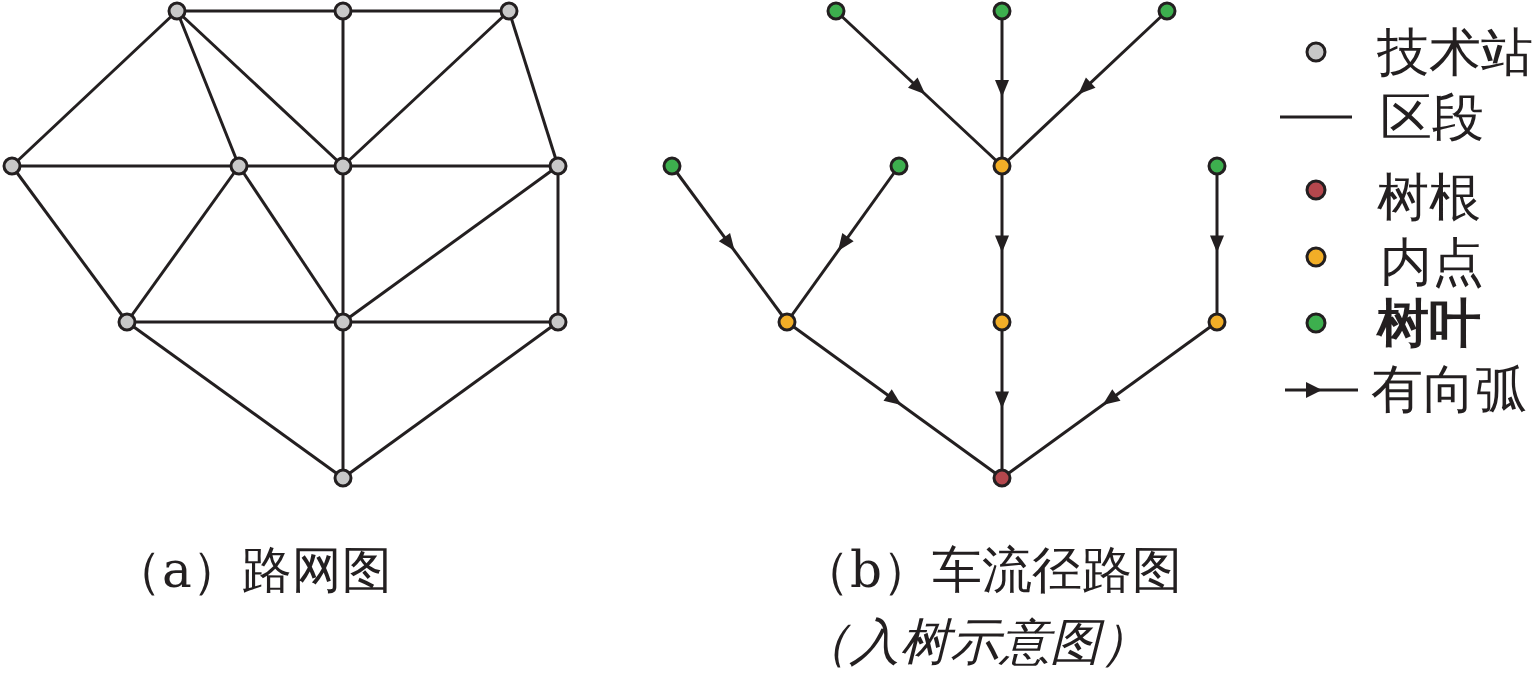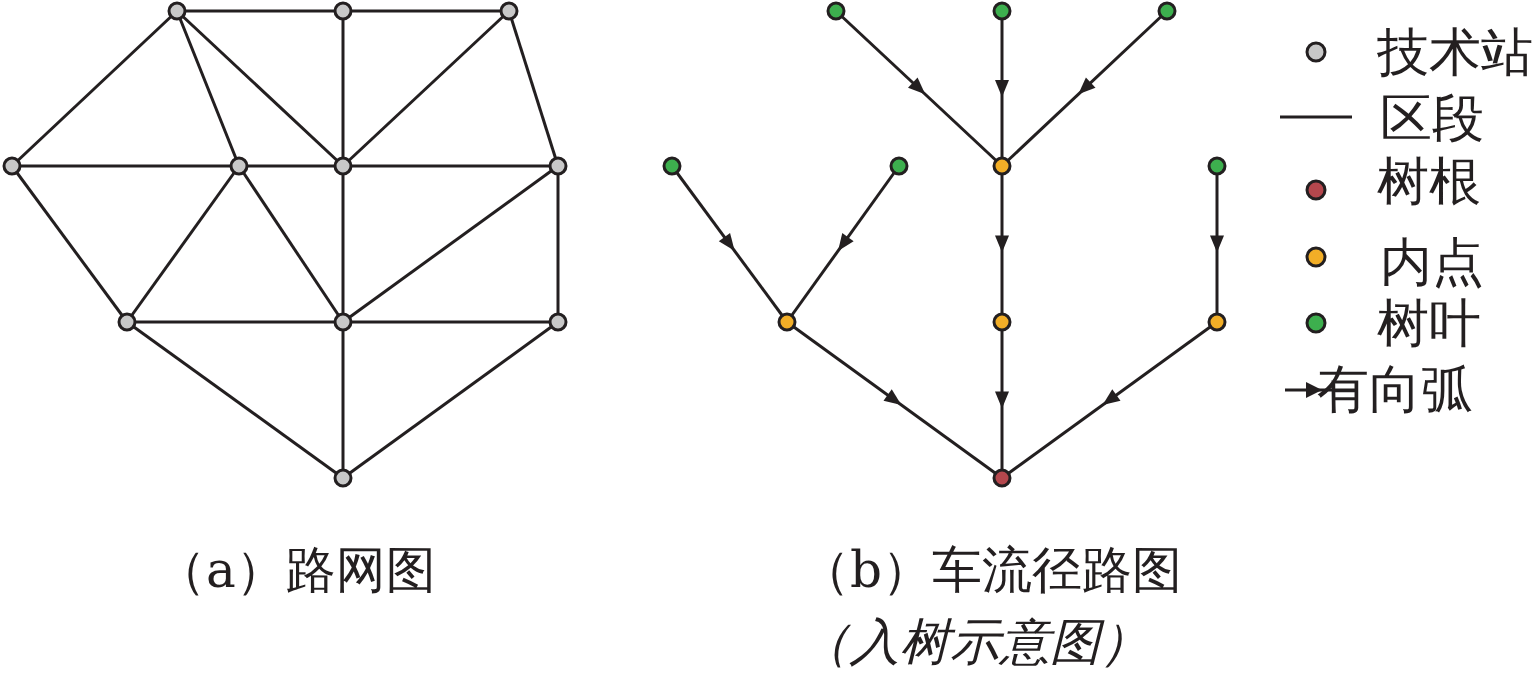--- a/index.html
+++ b/index.html
@@ -100,21 +100,21 @@
     <circle cx="1316" cy="257" r="9" fill="#f2ae27" stroke="#231f20" stroke-width="3"></circle>
     <circle cx="1316" cy="323" r="9" fill="#3daf4e" stroke="#231f20" stroke-width="3"></circle>
     <g>
       <line x1="1285" y1="390" x2="1358" y2="390" stroke="#231f20" stroke-width="3"></line>
       <path d="M1306,382 L1322,390 L1306,398 z" fill="#231f20"></path>
     </g>
   </g>
 </svg>
 
 <div class="legend-label" style="left:1377px; top:27px;">技术站</div>
-<div class="legend-label" style="left:1380px; top:93px;">区段</div>
-<div class="legend-label" style="left:1377px; top:156px;">树根</div>
+<div class="legend-label" style="left:1380px; top:93px;font-family:Liberation Serif, serif;">区段</div>
+<div class="legend-label" style="left:1377px; top:172px;">树根</div>
 <div class="legend-label" style="left:1380px; top:237px;">内点</div>
-<div class="legend-label" style="left:1377px; top:298px;">树叶</div>
-<div class="legend-label" style="left:1317px; top:364px;">有向弧</div>
+<div class="legend-label" style="left:1377px; top:298px;font-weight:bold;">树叶</div>
+<div class="legend-label" style="left:1371px; top:364px;">有向弧</div>
 
-<div class="caption" style="left:112px; top:540px;margin-left:44px;">（a）路网图</div>
+<div class="caption" style="left:112px; top:540px;">（a）路网图</div>
 <div class="caption" style="left:800px; top:540px;">（b）车流径路图</div>
 <div class="caption" style="left:800px; top:612px;font-style:italic;">（入树示意图）</div>
 
 </body></html>

